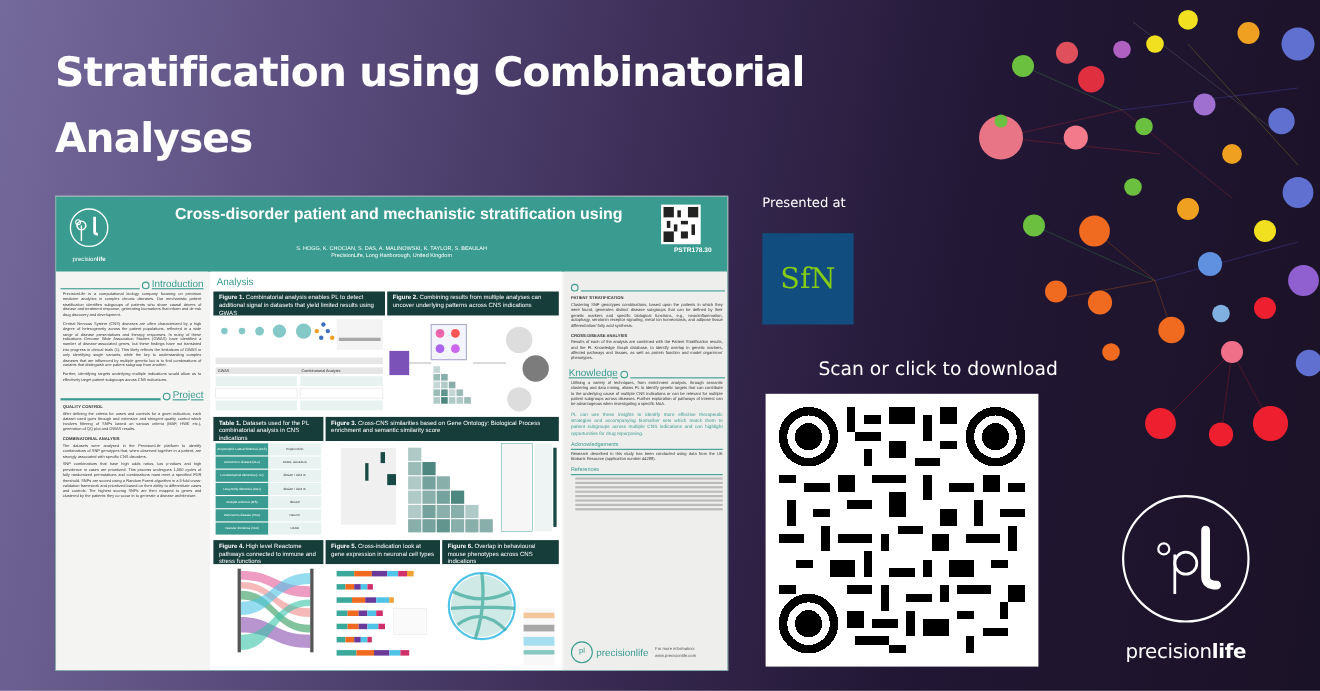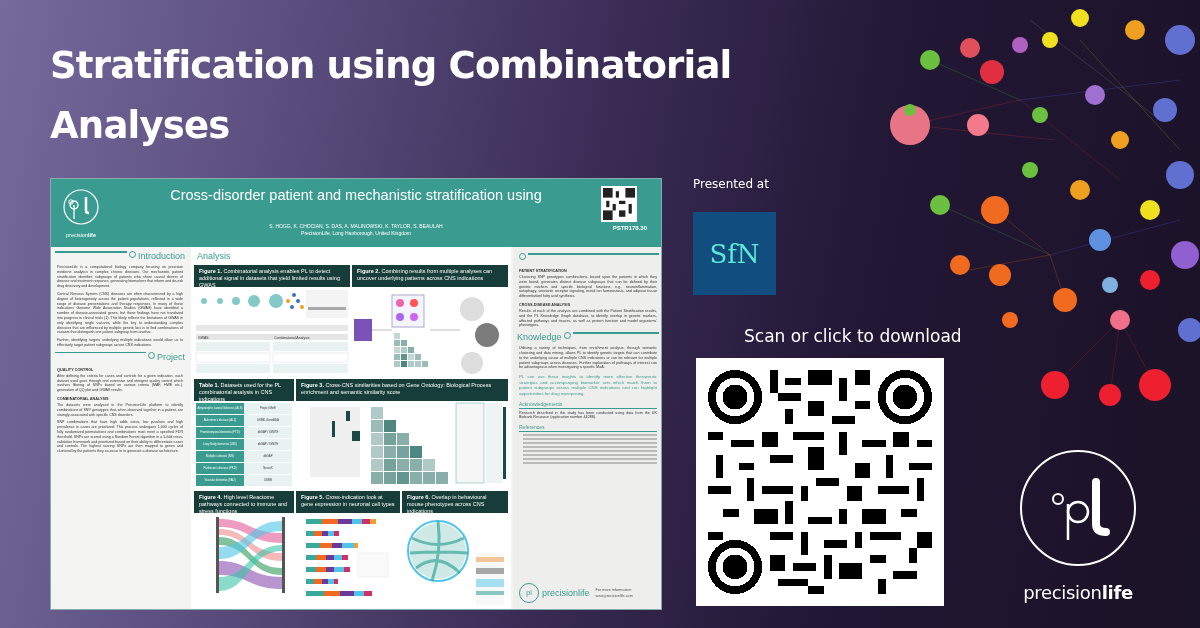--- a/index.html
+++ b/index.html
@@ -23,30 +23,30 @@
   .poster {
     position: absolute; left: 50px; top: 178px; width: 612px; height: 432px;
     background: #f4f4f2; border: 1px solid #8aa; overflow: hidden;
     font-family: "Liberation Sans", sans-serif; color: #333;
   }
   .p-header {
     position: absolute; left: 0; top: 0; width: 100%; height: 68px; background: #3a9c90;
   }
   .p-logo { position: absolute; left: 6px; top: 6px; width: 48px; height: 58px; }
   .p-title {
-    position: absolute; left: 95px; top: 8px; width: 420px; text-align: center;
-    font-size: 14.5px; line-height: 17px; color: #fff; font-weight: normal;
+    position: absolute; left: 95px; top: 8px; width: 420px; text-align: right;
+    font-size: 14.5px; line-height: 17px; color: #fff; font-weight: bold;
   }
   .p-authors { position: absolute; left: 95px; top: 44px; width: 420px; text-align: center; font-size: 5px; color: #fff; line-height: 7px; }
   .p-affil { display:block; }
   .p-qr { position: absolute; right: 24px; top: 7px; width: 36px; height: 36px; background: #fff; padding: 2px; }
   .p-code { position: absolute; right: 14px; top: 46px; font-size: 6px; color: #fff; font-weight: bold; }
 
   .p-left { position: absolute; left: 0; top: 68px; width: 138px; height: 364px; background: #f4f4f2; }
-  .sec-head { display: flex; align-items: flex-start; font-size: 9px; color: #3a9c90; height: 12px; margin: 4px 4px 2px 4px; }
+  .sec-head { display: flex; align-items: flex-end; font-size: 9px; color: #3a9c90; height: 12px; margin: 4px 4px 2px 4px; text-decoration: underline; }
   .sec-head .line { flex: 1; height: 1.5px; background: #3a9c90; }
   .sec-head .circ { width: 7px; height: 7px; border: 1.5px solid #3a9c90; border-radius: 50%; margin: 0 2px; }
   .p-text { font-size: 3.6px; line-height: 4.8px; color: #333; margin: 2px 6px 3px 6px; text-align: justify; }
   .p-sub { font-size: 3.8px; font-weight: bold; color: #333; margin: 4px 6px 0 6px; }
 
   .p-mid { position: absolute; left: 140px; top: 68px; width: 320px; height: 364px; background: #fff; }
   .fig-head { background: #163d3a; color: #fff; font-size: 5.5px; line-height: 7px; padding: 3px 5px; height: 22px; }
   .fig-head b { color: #fff; }
   .fig-box { position: absolute; }
   .fig-body { background: #fff; position: relative; }
@@ -56,21 +56,21 @@
   .p-teal-text { color: #3a9c90; font-size: 4.3px; line-height: 5.6px; margin: 4px 6px; text-align: justify; }
   .ack-head { color: #3a9c90; font-size: 5px; margin: 4px 6px 1px 6px; border-bottom: 1px solid #3a9c90; padding-bottom: 1px; }
   .ref-line { height: 2px; background: #999; margin: 2px 6px 2px 10px; opacity: .6; }
   .p-footer { position: absolute; left: 6px; bottom: 6px; width: 140px; height: 24px; display:flex; align-items:center; }
   .pf-logo { width: 20px; height: 20px; border: 1px solid #3a9c90; border-radius: 50%; font-size: 7px; color:#3a9c90; text-align:center; line-height: 18px; }
   .pf-name { font-size: 9px; color: #3a9c90; margin-left: 3px; }
   .pf-info { font-size: 3.8px; color: #555; margin-left: 6px; line-height: 6px; }
 
   
   .presented { position: absolute; left: 693px; top: 177px; font-size: 12px; color: #fff; }
-  .sfn { position: absolute; left: 693px; top: 212px; width: 83px; height: 83px; background: #114d7e; display:flex; align-items:center; justify-content:center; font-family: "DejaVu Serif", serif; font-size: 26px; color: #5eead4; }
+  .sfn { position: absolute; left: 693px; top: 212px; width: 83px; height: 83px; background: #114d7e; display:flex; align-items:center; justify-content:center; font-family: "DejaVu Serif", serif; font-size: 26px; color: #84cc16; }
   .scan { position: absolute; left: 696px; top: 326px; font-size: 17px; color: #fff; margin-left: 48px; }
   .qr { position: absolute; left: 696px; top: 358px; width: 248px; height: 248px; background: #fff; padding: 12px; }
   .qr svg { width: 100%; height: 100%; display: block; }
 
   .brand { position: absolute; left: 1018px; top: 450px; width: 120px; height: 160px; }
   .brand-circle { width: 116px; height: 116px; border: 2px solid #fff; border-radius: 50%; margin-left: 2px; position: relative; }
   .brand-name { text-align: center; margin-top: 16px; font-size: 18px; color: #fff; letter-spacing: -0.3px; }
   .brand-name b { font-weight: bold; }
 </style>
 </head>

